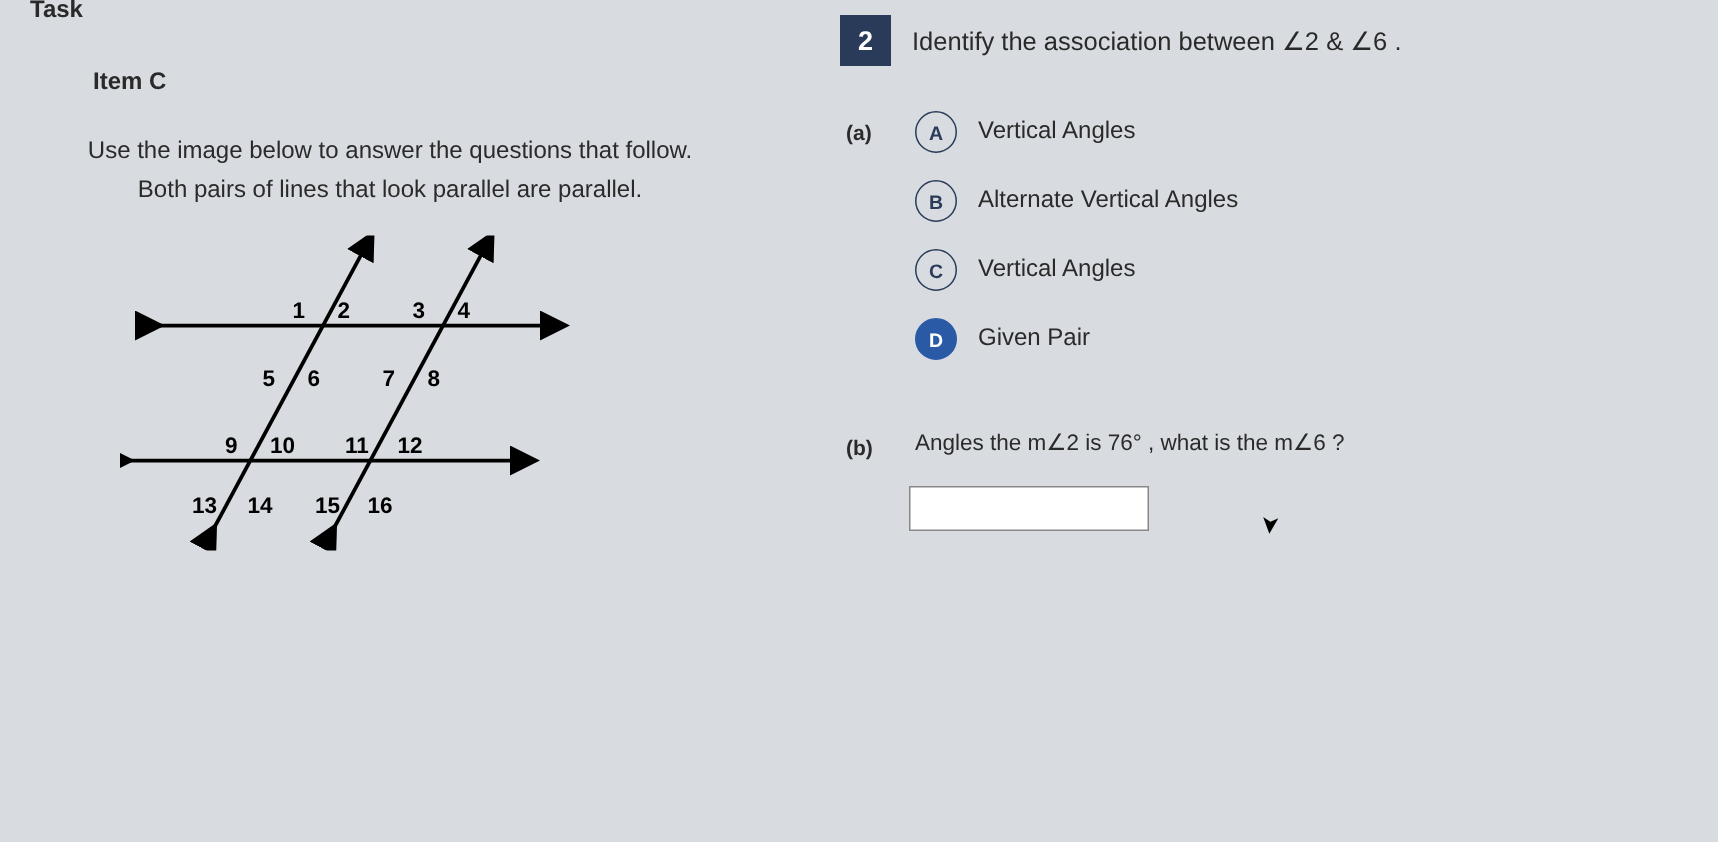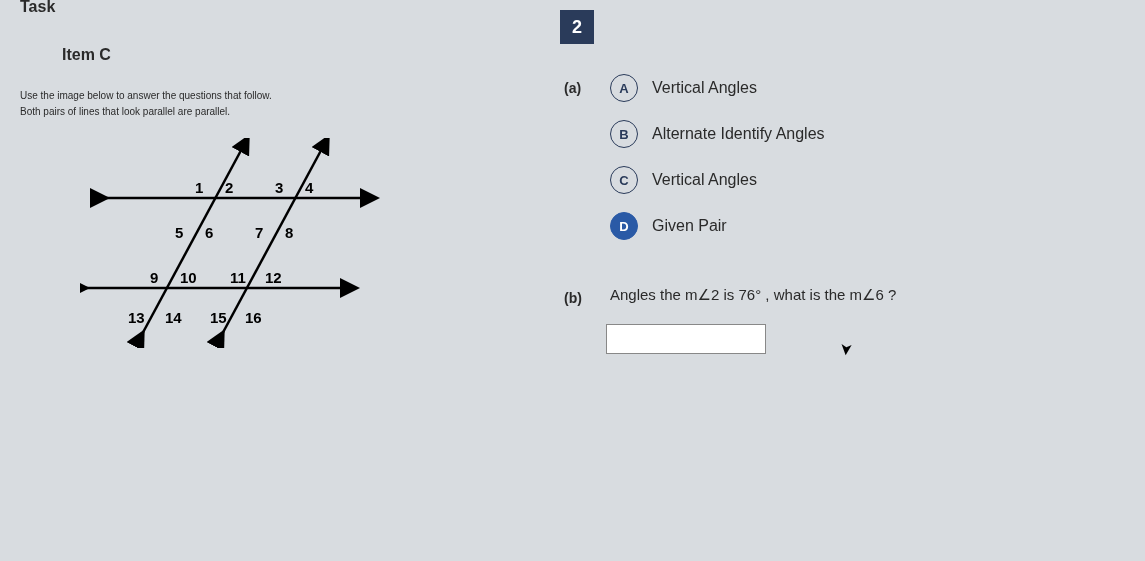--- a/index.html
+++ b/index.html
@@ -11,21 +11,21 @@
       padding: 0 20px;
       color: #2a2a2a;
       position: relative;
       overflow: hidden;
     }
     .container { display: flex; gap: 60px; }
     .left-col { flex: 0 0 480px; }
     .right-col { flex: 1; padding-top: 10px; }
     .task-label { font-size: 16px; font-weight: bold; position: relative; top: -2px; }
     .item-label { font-size: 16px; font-weight: bold; margin-top: 28px; margin-left: 42px; }
-    .instructions { font-size: 10px; margin-top: 24px; line-height: 1.6; }
+    .instructions { font-size: 16px; margin-top: 24px; line-height: 1.6; text-align: center; }
     .diagram-wrap { margin-top: 18px; margin-left: 60px; }
     .diagram { background: transparent; }
     .q-header { display: flex; align-items: center; gap: 14px; }
     .q-num-box {
       background: #2a3b5a;
       color: #fff;
       width: 34px; height: 34px;
       display: flex; align-items: center; justify-content: center;
       font-size: 18px; font-weight: bold;
     }
@@ -111,32 +111,35 @@
         <text x="85" y="185" font-size="15" font-weight="bold" fill="#000">14</text>
         <text x="130" y="185" font-size="15" font-weight="bold" fill="#000">15</text>
         <text x="165" y="185" font-size="15" font-weight="bold" fill="#000">16</text>
       </svg>
     </div>
   </div>
 
   <div class="right-col">
     <div class="q-header">
       <div class="q-num-box">2</div>
+      <div class="q-title">
+        <span>Identify the association between </span><span>∠2</span><span> &amp; </span><span>∠6</span><span> .</span>
+      </div>
     </div>
 
     <div class="q-part">
       <div class="part-label">(a)</div>
       <div class="choices">
         <div class="choice">
           <div class="choice-circle">A</div>
           <div>Vertical Angles</div>
         </div>
         <div class="choice">
           <div class="choice-circle">B</div>
-          <div>Alternate Identify Angles</div>
+          <div>Alternate Vertical Angles</div>
         </div>
         <div class="choice">
           <div class="choice-circle">C</div>
           <div>Vertical Angles</div>
         </div>
         <div class="choice selected">
           <div class="choice-circle">D</div>
           <div>Given Pair</div>
         </div>
       </div>

